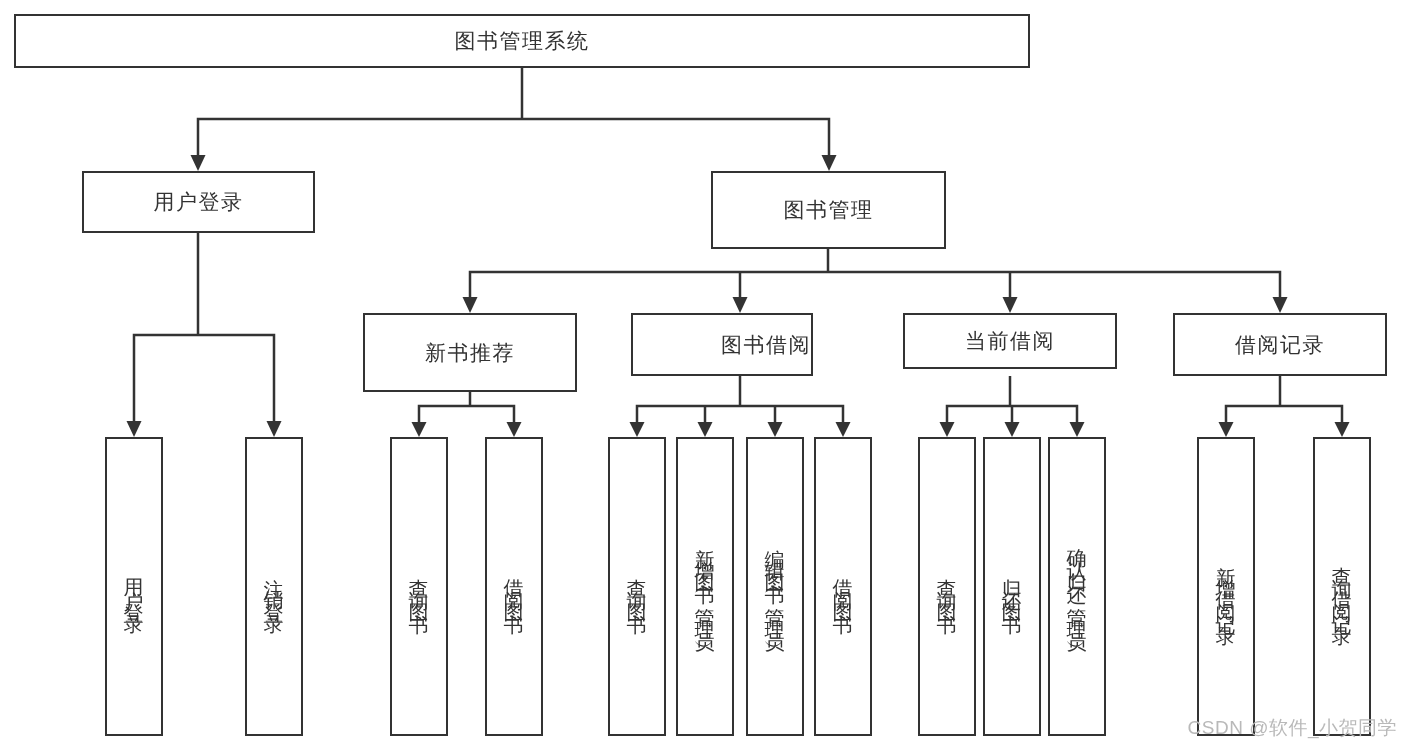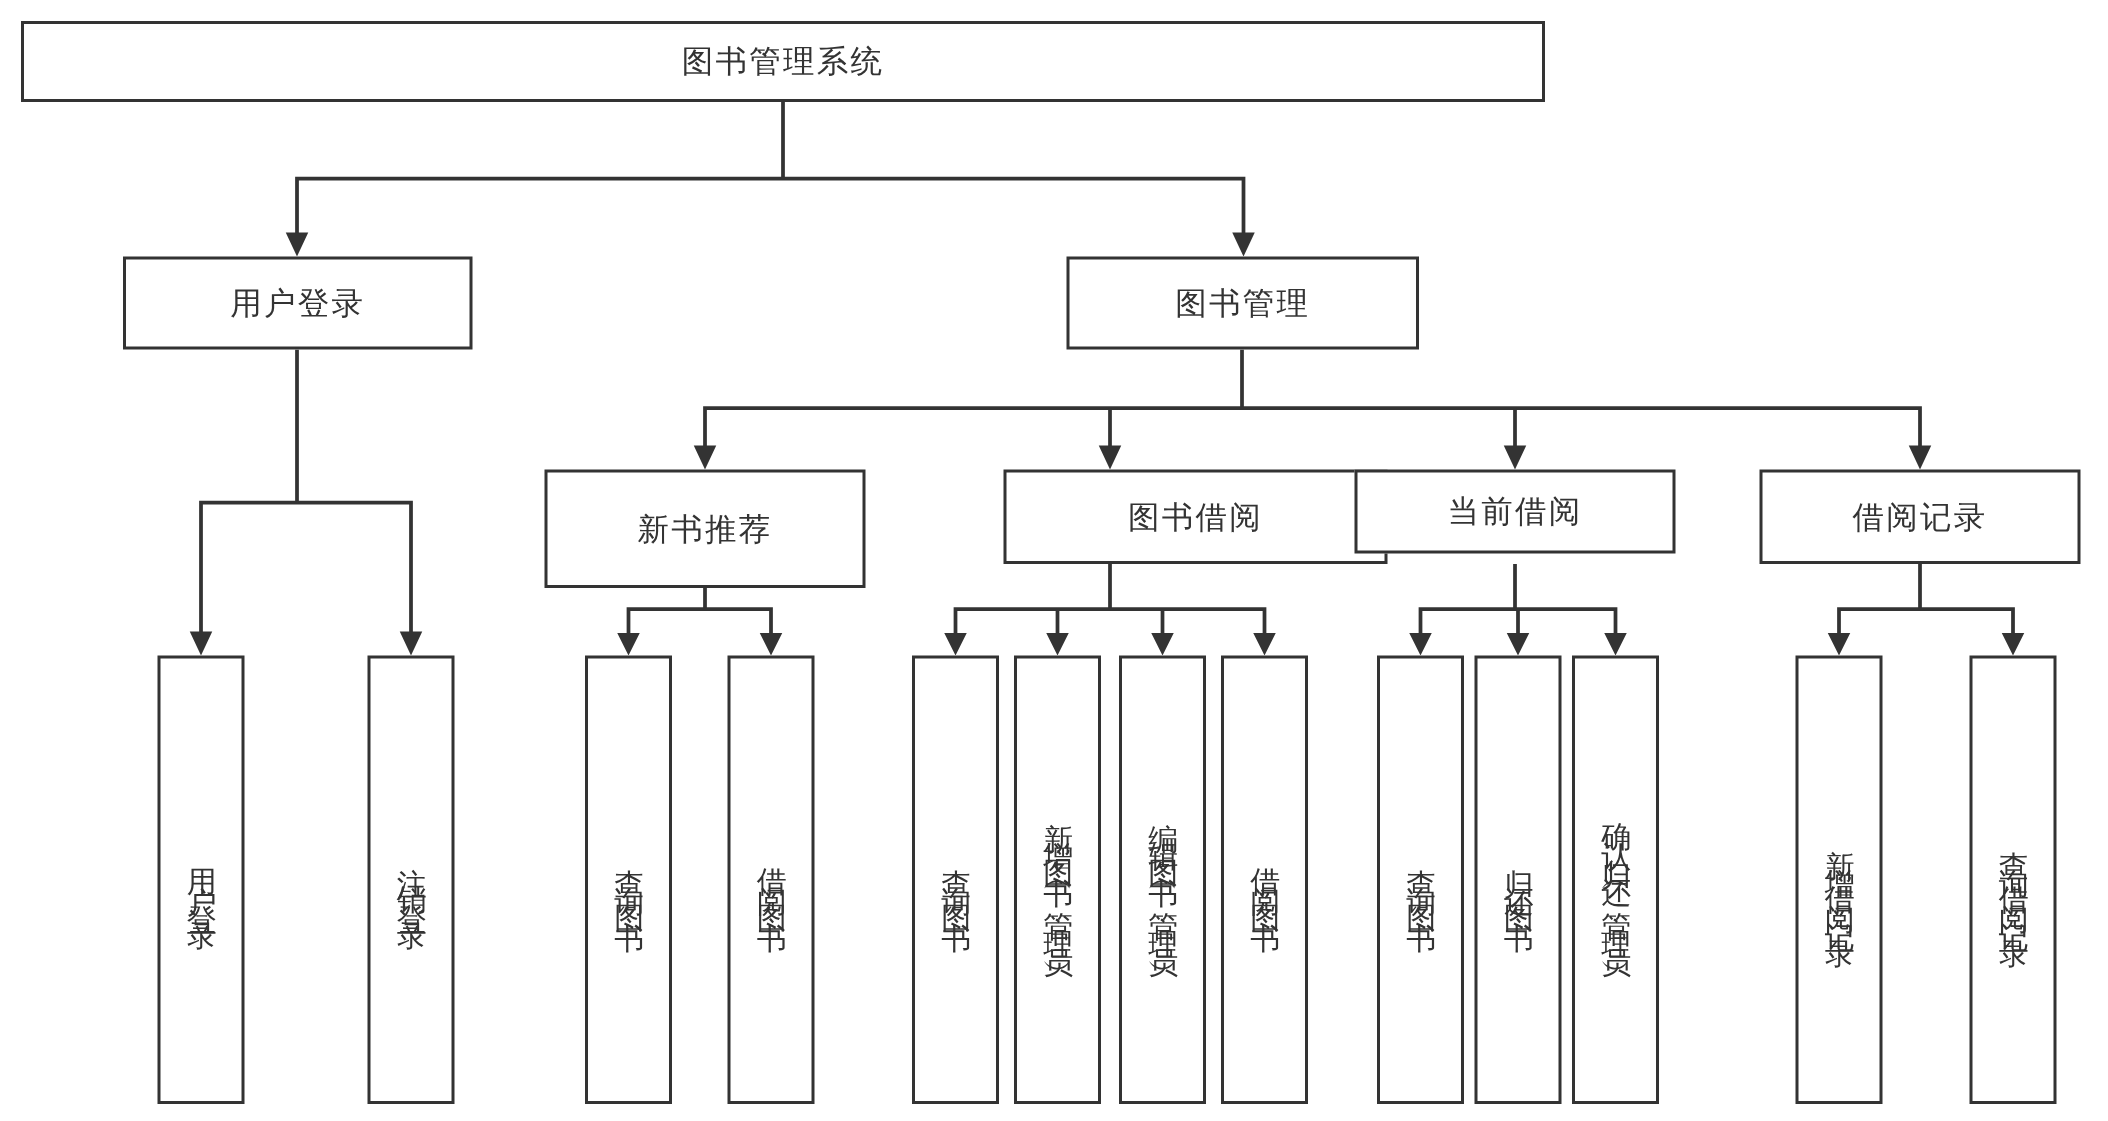--- a/index.html
+++ b/index.html
@@ -55,23 +55,23 @@
     right: 8px;
     top: 715px;
     font-size: 19px;
     color: #b9b9b9;
     letter-spacing: 0.5px;
     z-index: 3;
   }
   
   .n-root  { left: 14px;   top: 14px;  width: 1016px; height: 54px; }
   .n-l2a   { left: 82px;   top: 171px; width: 233px;  height: 62px; }
-  .n-l2b   { left: 711px;  top: 171px; width: 235px;  height: 62px; }
+  .n-l2b   { left: 711px;  top: 171px; width: 235px;  height: 78px; }
   .n-l3a   { left: 363px;  top: 313px; width: 214px;  height: 79px; }
-  .n-l3b   { left: 669px;  top: 313px; width: 256px;  height: 63px; }
+  .n-l3b   { left: 631px;  top: 313px; width: 182px;  height: 63px; justify-content: flex-end; }
   .n-l3c   { left: 903px;  top: 313px; width: 214px;  height: 56px; }
   .n-l3d   { left: 1173px; top: 313px; width: 214px;  height: 63px; align-items: center; }
   .v-1  { left: 105px;  top: 437px; }
   .v-2  { left: 245px;  top: 437px; }
   .v-3  { left: 390px;  top: 437px; }
   .v-4  { left: 485px;  top: 437px; }
   .v-5  { left: 608px;  top: 437px; }
   .v-6  { left: 676px;  top: 437px; }
   .v-7  { left: 746px;  top: 437px; }
   .v-8  { left: 814px;  top: 437px; }
@@ -199,14 +199,15 @@
     <span class="vlabel">确认归还（管理员）</span>
   </div>
 
   <div class="vnode v-12">
     <span class="vlabel">新增借阅记录</span>
   </div>
   <div class="vnode v-13">
     <span class="vlabel">查询借阅记录</span>
   </div>
 
+  <div class="watermark">CSDN @软件_小贺同学</div>
 
 </div>
 
 </body></html>

